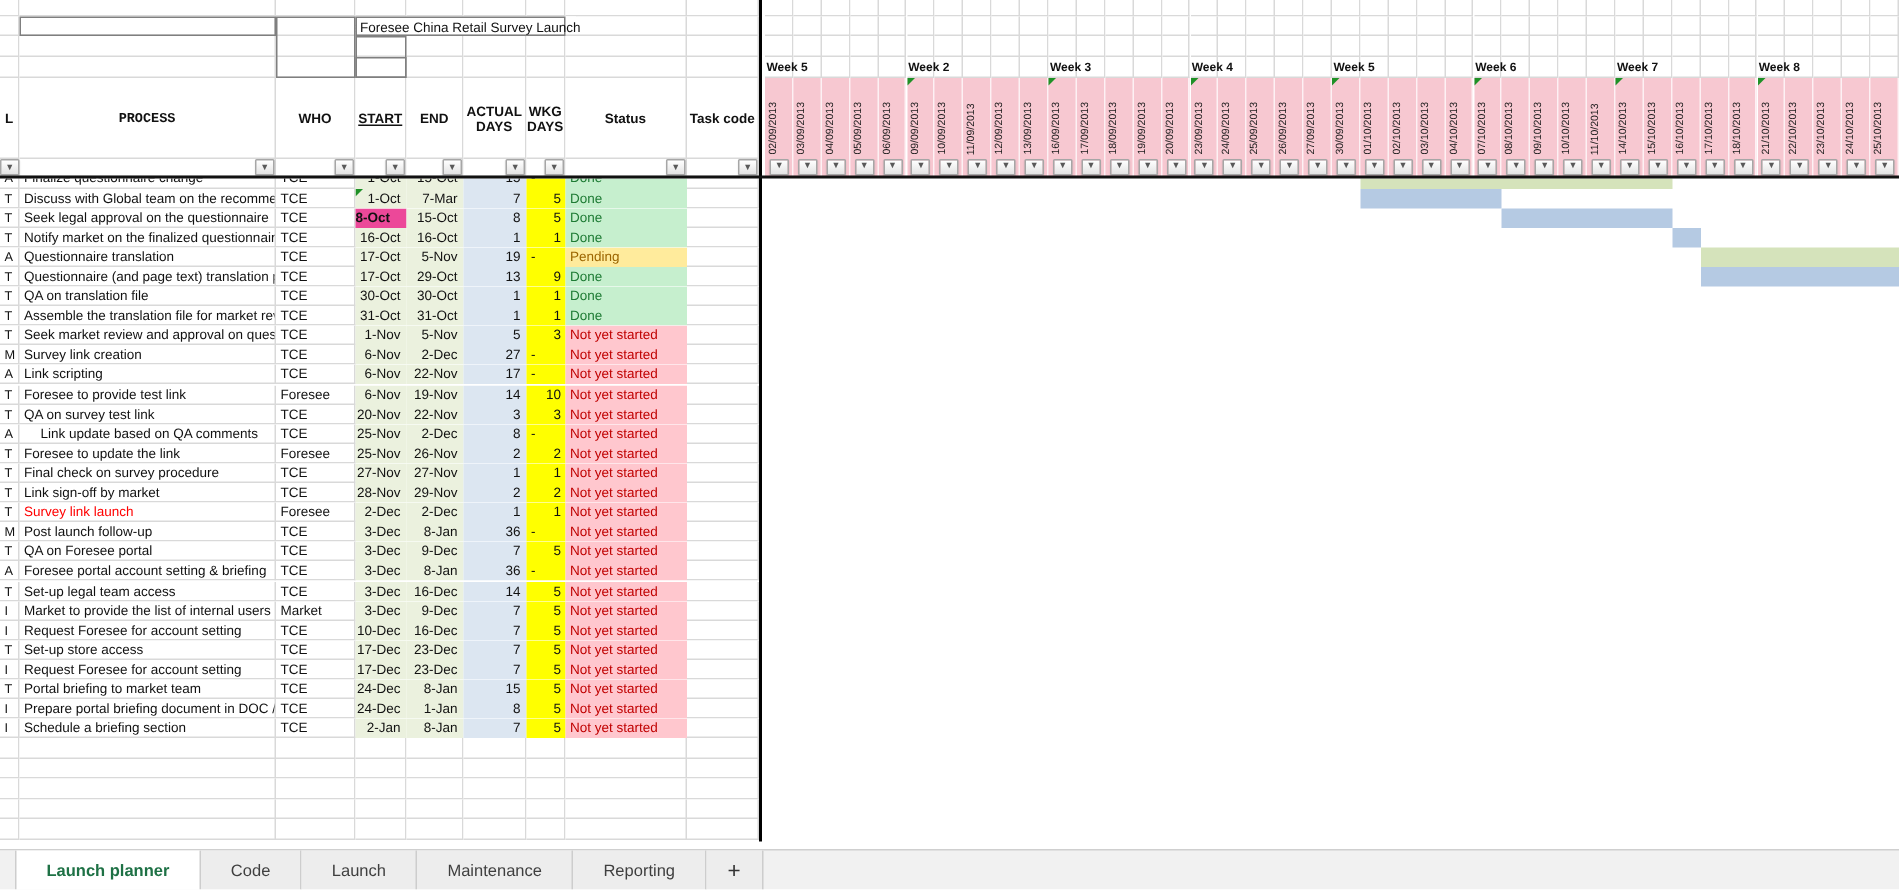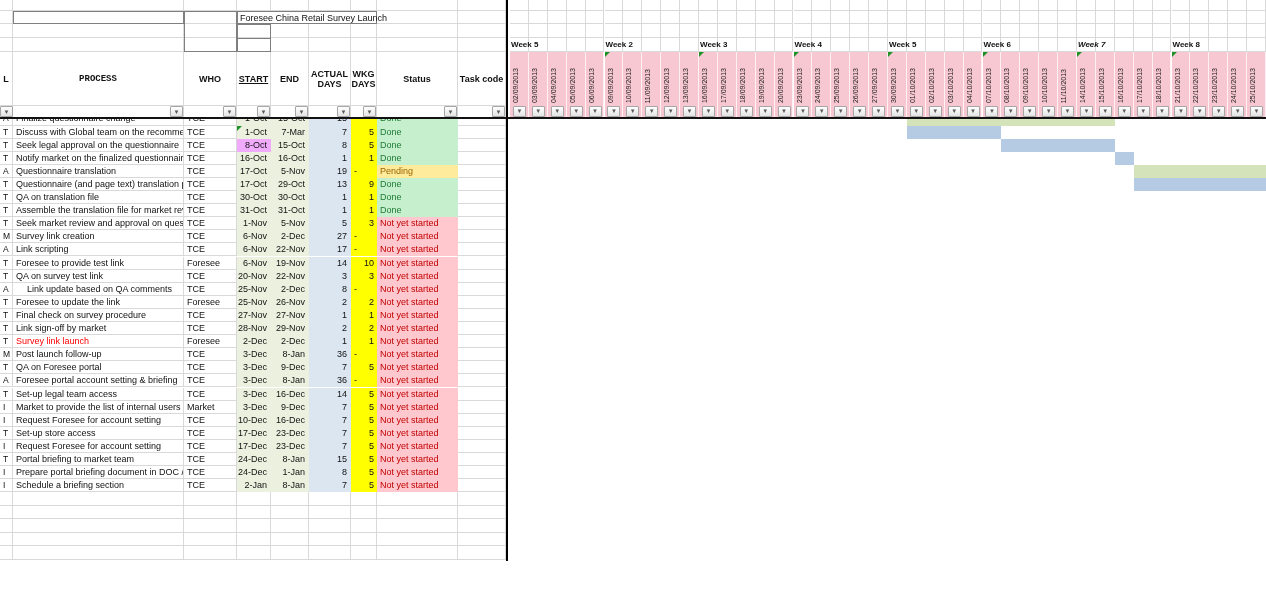--- a/index.html
+++ b/index.html
@@ -284,21 +284,21 @@
       <div class="weekcell" style="left:1190.4px;top:38px;width:18.9px;height:14px;"></div>
       <div class="weekcell" style="left:1209.3px;top:38px;width:18.9px;height:14px;"></div>
       <div class="weekcell" style="left:1228.1999999999998px;top:38px;width:18.9px;height:14px;"></div>
       <div class="weekcell" style="left:1247.1px;top:38px;width:18.9px;height:14px;"></div>
       <div class="weeklabel" style="left:511px;top:38px;">Week 5</div>
       <div class="weeklabel" style="left:605.5px;top:38px;">Week 2</div>
       <div class="weeklabel" style="left:700px;top:38px;">Week 3</div>
       <div class="weeklabel" style="left:794.5px;top:38px;">Week 4</div>
       <div class="weeklabel" style="left:889px;top:38px;">Week 5</div>
       <div class="weeklabel" style="left:983.5px;top:38px;">Week 6</div>
-      <div class="weeklabel" style="left:1078px;top:38px;font-style:italic;">Week 7</div>
+      <div class="weeklabel" style="left:1078px;top:38px;">Week 7</div>
       <div class="weeklabel" style="left:1172.5px;top:38px;">Week 8</div>
     </div>
   <div id="daterow">
       <div class="datecell" style="left:510px;top:52px;width:18.9px;height:65.5px;background:#f7c8d1;">
         <div class="datelabel">02/09/2013</div>
         <div class="fbtn" style="left:2.9499999999999993px;bottom:1px;top:auto;position:absolute;">▼</div>
       </div>
       <div class="datecell" style="left:528.9px;top:52px;width:18.9px;height:65.5px;background:#f7c8d1;">
         <div class="datelabel">03/09/2013</div>
         <div class="fbtn" style="left:2.9499999999999993px;bottom:1px;top:auto;position:absolute;">▼</div>
@@ -491,21 +491,21 @@
         <div class="dcell " style="left:271px;width:38px;top:0px;height:13.1px;line-height:13.1px;background:#ebf1de;color:#111;text-align:right;padding-right:4px;">7-Mar</div>
         <div class="dcell " style="left:309px;width:42px;top:0px;height:13.1px;line-height:13.1px;background:#dce6f1;color:#111;text-align:right;padding-right:4px;">7</div>
         <div class="dcell " style="left:351px;width:26px;top:0px;height:13.1px;line-height:13.1px;background:#ffff00;color:#111;text-align:right;padding-right:3px;">5</div>
         <div class="dcell " style="left:377px;width:81px;top:0px;height:13.1px;line-height:13.1px;background:#c6efce;color:#1e7b34;padding-left:3px;">Done</div>
         <div class="dcell b-r b-b" style="left:458px;width:48px;top:0px;height:13.1px;line-height:13.1px;color:#111;padding-left:3px;"></div>
       </div>
       <div class="rowc" style="top:138.6px;height:13.1px;">
         <div class="dcell b-r b-b" style="left:0px;width:13px;top:0px;height:13.1px;line-height:13.1px;color:#111;padding-left:3px;font-size:8.5px;">T</div>
         <div class="dcell b-r b-b" style="left:13px;width:171px;top:0px;height:13.1px;line-height:13.1px;color:#111;padding-left:3px;">Seek legal approval on the questionnaire</div>
         <div class="dcell b-r b-b" style="left:184px;width:53px;top:0px;height:13.1px;line-height:13.1px;color:#111;padding-left:3px;">TCE</div>
-        <div class="dcell " style="left:237px;width:34px;top:0px;height:13.1px;line-height:13.1px;background:#f0abfc;color:#111;text-align:right;padding-right:4px;">8-Oct</div>
+        <div class="dcell " style="left:237px;width:34px;top:0px;height:13.1px;line-height:13.1px;background:#ec4899;color:#111;padding-right:4px;font-weight:bold;">8-Oct</div>
         <div class="dcell " style="left:271px;width:38px;top:0px;height:13.1px;line-height:13.1px;background:#ebf1de;color:#111;text-align:right;padding-right:4px;">15-Oct</div>
         <div class="dcell " style="left:309px;width:42px;top:0px;height:13.1px;line-height:13.1px;background:#dce6f1;color:#111;text-align:right;padding-right:4px;">8</div>
         <div class="dcell " style="left:351px;width:26px;top:0px;height:13.1px;line-height:13.1px;background:#ffff00;color:#111;text-align:right;padding-right:3px;">5</div>
         <div class="dcell " style="left:377px;width:81px;top:0px;height:13.1px;line-height:13.1px;background:#c6efce;color:#1e7b34;padding-left:3px;">Done</div>
         <div class="dcell b-r b-b" style="left:458px;width:48px;top:0px;height:13.1px;line-height:13.1px;color:#111;padding-left:3px;"></div>
       </div>
       <div class="rowc" style="top:151.7px;height:13.1px;">
         <div class="dcell b-r b-b" style="left:0px;width:13px;top:0px;height:13.1px;line-height:13.1px;color:#111;padding-left:3px;font-size:8.5px;">T</div>
         <div class="dcell b-r b-b" style="left:13px;width:171px;top:0px;height:13.1px;line-height:13.1px;color:#111;padding-left:3px;">Notify market on the finalized questionnaire</div>
         <div class="dcell b-r b-b" style="left:184px;width:53px;top:0px;height:13.1px;line-height:13.1px;color:#111;padding-left:3px;">TCE</div>
@@ -836,14 +836,23 @@
       <div class="gridcell" style="left:271px;top:546.46px;width:38px;height:13.53999999999993px;"></div>
       <div class="gridcell" style="left:309px;top:546.46px;width:42px;height:13.53999999999993px;"></div>
       <div class="gridcell" style="left:351px;top:546.46px;width:26px;height:13.53999999999993px;"></div>
       <div class="gridcell" style="left:377px;top:546.46px;width:81px;height:13.53999999999993px;"></div>
       <div class="gridcell" style="left:458px;top:546.46px;width:48px;height:13.53999999999993px;"></div>
     </div>
 
   <div class="abs" style="left:506px;top:0;width:2px;height:561px;background:#000;z-index:6;"></div>
   <div class="abs" style="left:0;top:117px;width:1266px;height:2px;background:#111;z-index:6;"></div>
 
+  <div id="tabbar">
+    <div id="tabspacer"></div>
+  <div class="tab active">Launch planner</div>
+      <div class="tab">Code</div>
+      <div class="tab">Launch</div>
+      <div class="tab">Maintenance</div>
+      <div class="tab">Reporting</div>
+      <div class="tab addtab">+</div>
+    </div>
 
 </div>
 
 </body></html>

